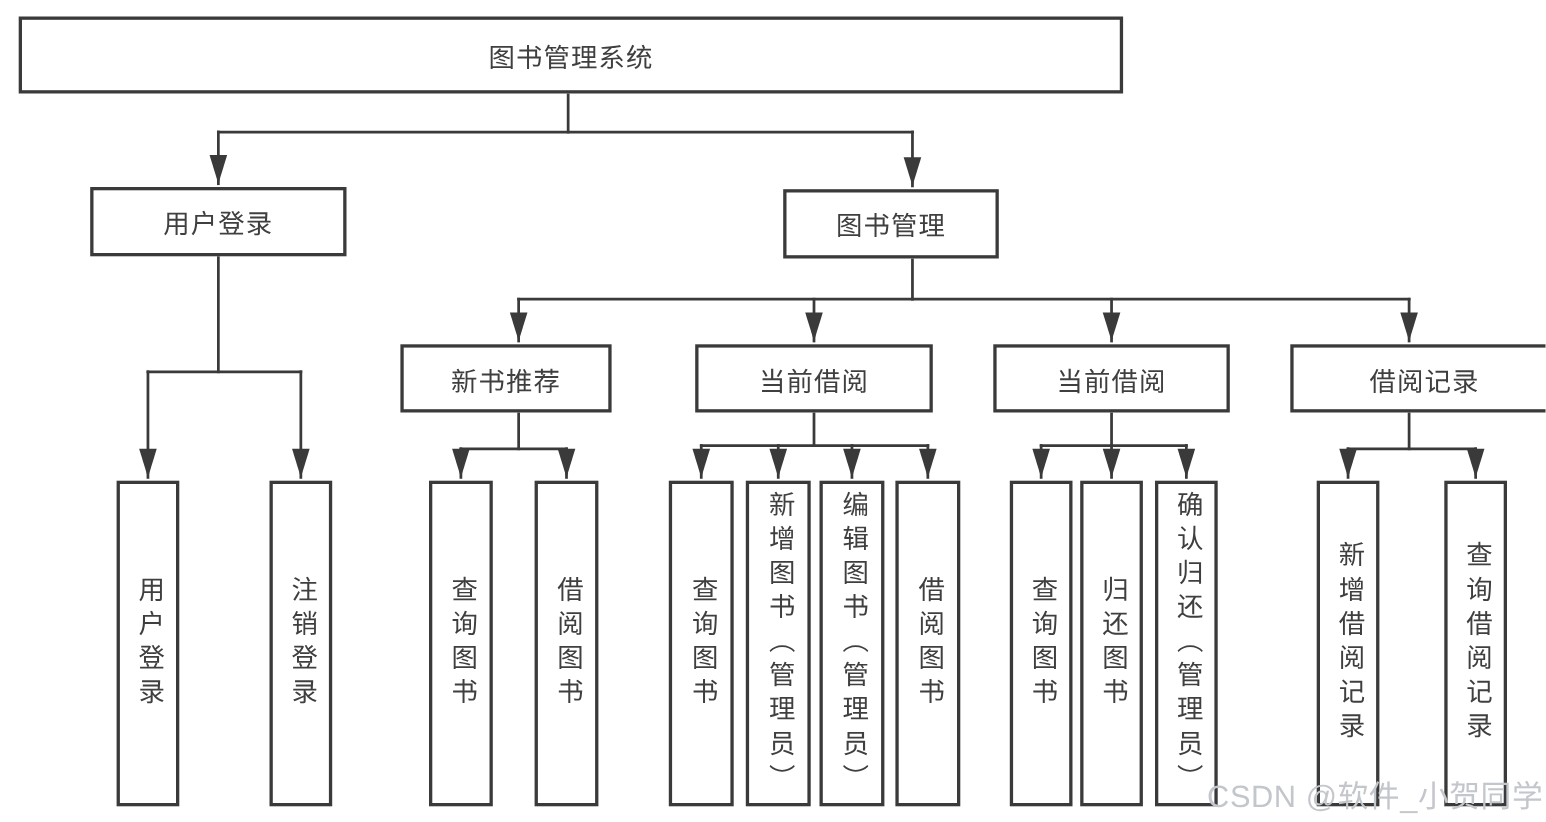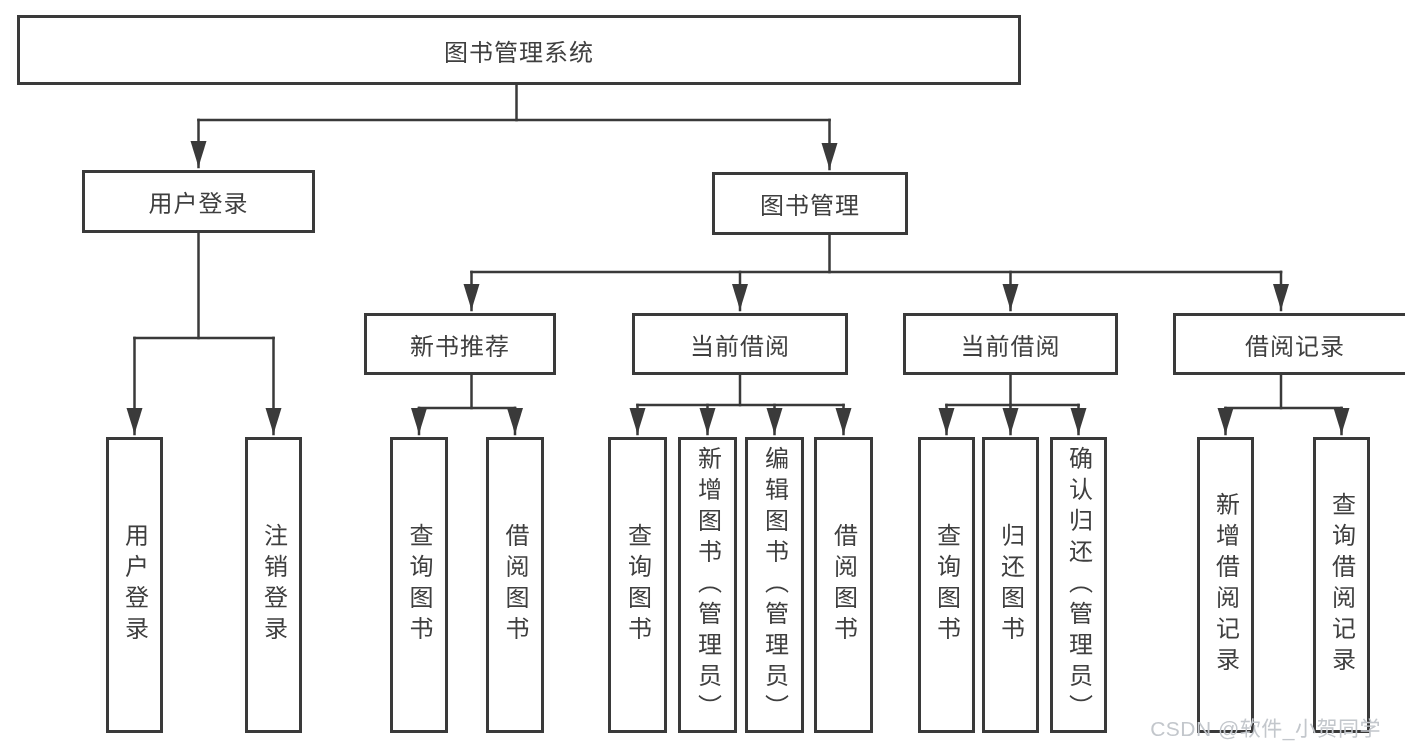--- a/index.html
+++ b/index.html
@@ -27,22 +27,22 @@
     color:var(--text);
   }
   .node.h span{font-size:24px;letter-spacing:1px;white-space:nowrap;}
   .node.v span{
     writing-mode:vertical-rl;
     text-orientation:mixed;
     font-size:24px;letter-spacing:7px;line-height:1;
     white-space:nowrap;
   }
   .watermark{
-    position:absolute;right:24px;bottom:5px;
-    font-size:21px;letter-spacing:0.5px;
+    position:absolute;right:2px;bottom:5px;
+    font-size:28px;letter-spacing:0.5px;
     color:var(--watermark);
     z-index:5;white-space:nowrap;
   }
 </style>
 </head>
 <body>
 
 <div class="canvas">
 
   <svg class="connectors" width="1405" height="747">

